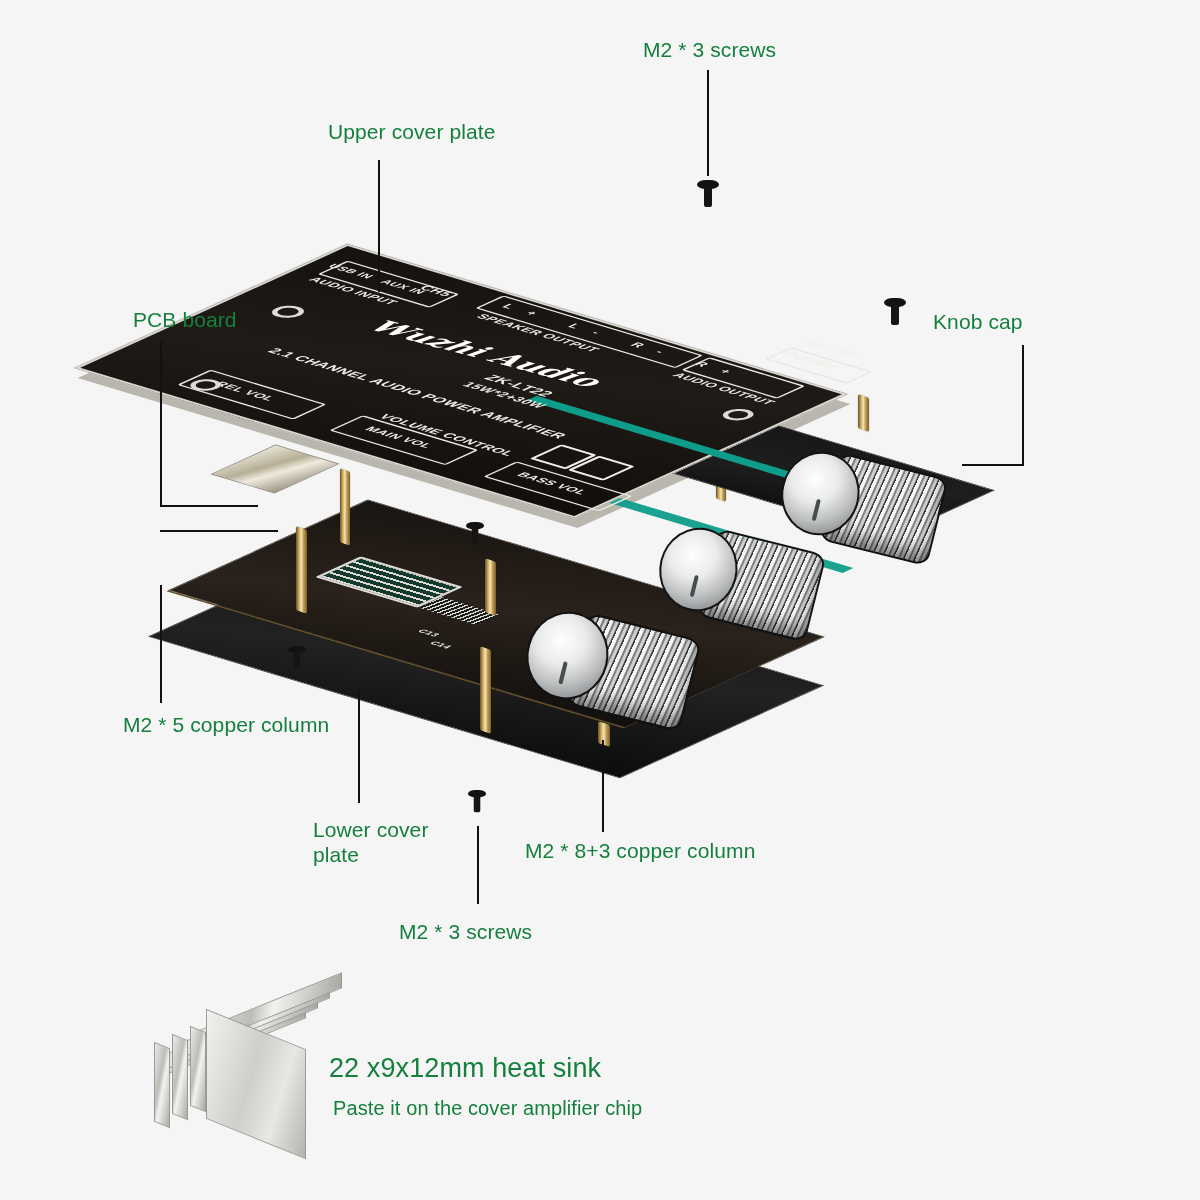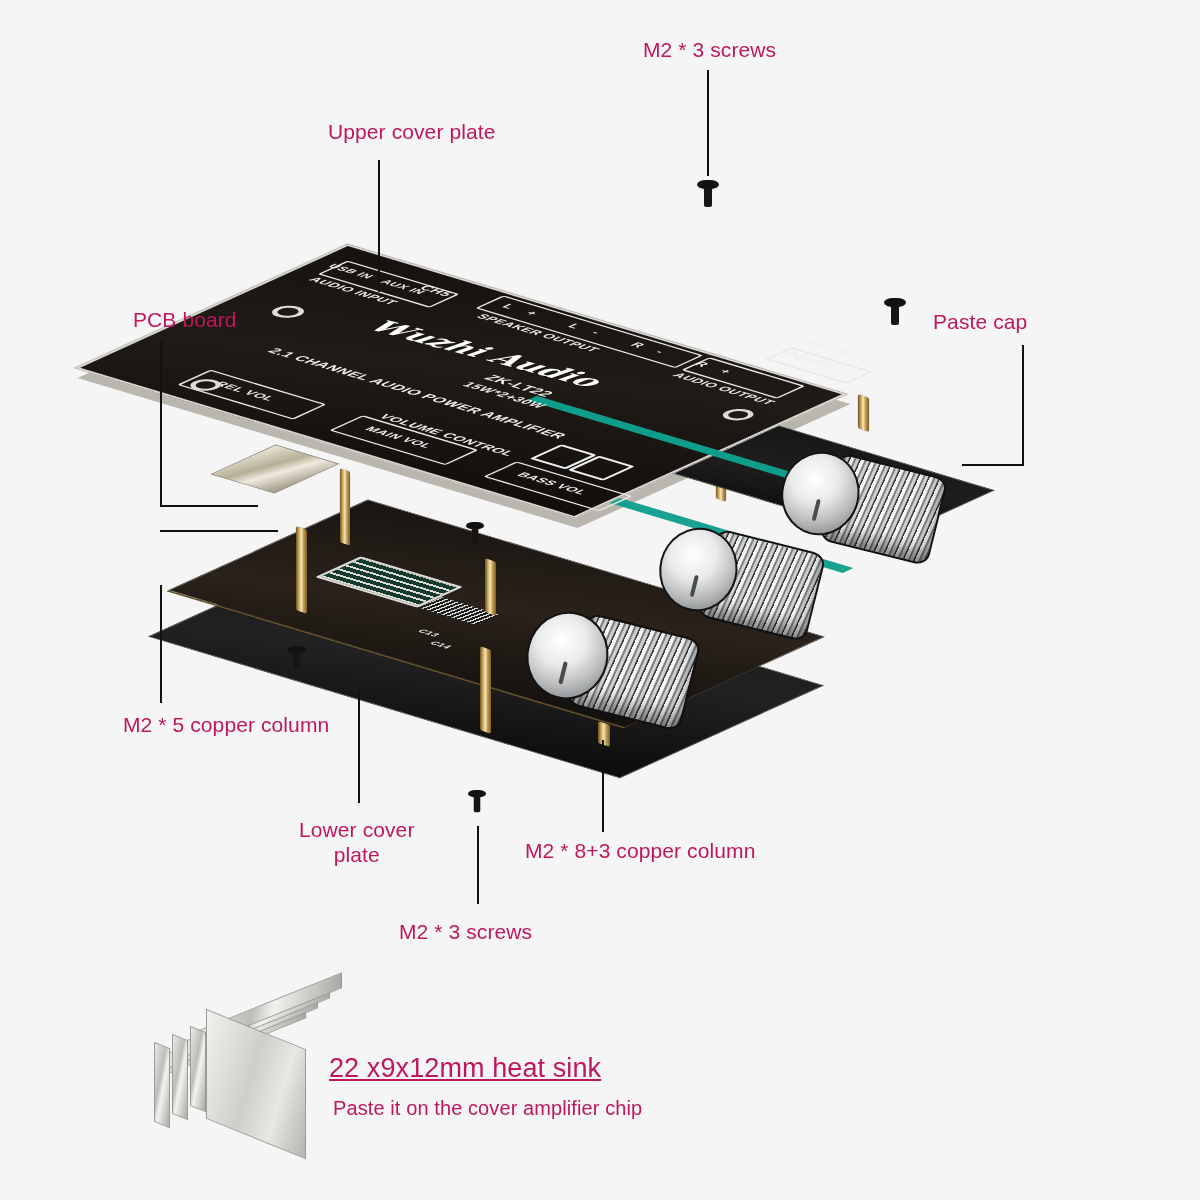--- a/index.html
+++ b/index.html
@@ -7,21 +7,21 @@
   body{
     width:1200px;height:1200px;
     background:#f5f5f5;
     font-family:"Liberation Sans", sans-serif;
     overflow:hidden;
     position:relative;
   }
   #stage{position:absolute;inset:0;width:1200px;height:1200px;}
   .lbl{
     position:absolute;
-    color:#be185d;
+    color:#15803d;
     font-size:21px;
     line-height:1.18;
     white-space:pre-line;
     letter-spacing:.1px;
   }
   .leader{position:absolute;background:#111;}
   .v{width:2px;}
   .h{height:2px;}
 
   
@@ -267,28 +267,28 @@
   <div class="leader v" style="left:707px;top:70px;height:106px;"></div>
 
   <div class="lbl" style="left:328px;top:120px;">Upper cover plate</div>
   <div class="leader v" style="left:378px;top:160px;height:132px;"></div>
 
   <div class="lbl" style="left:133px;top:308px;">PCB board</div>
   <div class="leader v" style="left:160px;top:342px;height:165px;"></div>
   <div class="leader h" style="left:160px;top:505px;width:98px;"></div>
   <div class="leader h" style="left:160px;top:530px;width:118px;"></div>
 
-  <div class="lbl" style="left:933px;top:310px;">Paste cap</div>
+  <div class="lbl" style="left:933px;top:310px;">Knob cap</div>
   <div class="leader v" style="left:1022px;top:345px;height:120px;"></div>
   <div class="leader h" style="left:962px;top:464px;width:62px;"></div>
 
   <div class="lbl" style="left:123px;top:713px;">M2 * 5 copper column</div>
   <div class="leader v" style="left:160px;top:585px;height:118px;"></div>
 
-  <div class="lbl" style="left:299px;top:818px;text-align:center;">Lower cover
+  <div class="lbl" style="left:313px;top:818px;">Lower cover
 plate</div>
   <div class="leader v" style="left:358px;top:690px;height:113px;"></div>
 
   <div class="lbl" style="left:525px;top:839px;">M2 * 8+3 copper column</div>
   <div class="leader v" style="left:602px;top:740px;height:92px;"></div>
 
   <div class="lbl" style="left:399px;top:920px;">M2 * 3 screws</div>
   <div class="leader v" style="left:477px;top:826px;height:78px;"></div>
 
   <div id="heatsink">
@@ -297,16 +297,16 @@
     <div class="fin" style="left:28px;top:28px;width:150px;height:14px;transform:skewY(-22deg);"></div>
     <div class="fin" style="left:40px;top:18px;width:150px;height:14px;transform:skewY(-22deg);"></div>
 
     <div class="fin" style="left:4px;top:60px;width:14px;height:78px;transform:skewY(22deg);"></div>
     <div class="fin" style="left:22px;top:52px;width:14px;height:78px;transform:skewY(22deg);"></div>
     <div class="fin" style="left:40px;top:44px;width:14px;height:78px;transform:skewY(22deg);"></div>
     <div class="fin" style="left:58px;top:36px;width:14px;height:78px;transform:skewY(22deg);"></div>
     <div class="hs-base" style="left:56px;top:44px;width:98px;height:108px;transform:skewY(22deg);"></div>
   </div>
 
-  <div class="lbl" style="left:329px;top:1053px;font-size:27px;text-decoration:underline;">22 x9x12mm heat sink</div>
+  <div class="lbl" style="left:329px;top:1053px;font-size:27px;">22 x9x12mm heat sink</div>
   <div class="lbl" style="left:333px;top:1097px;font-size:20px;">Paste it on the cover amplifier chip</div>
 
 </div>
 
 </body></html>

